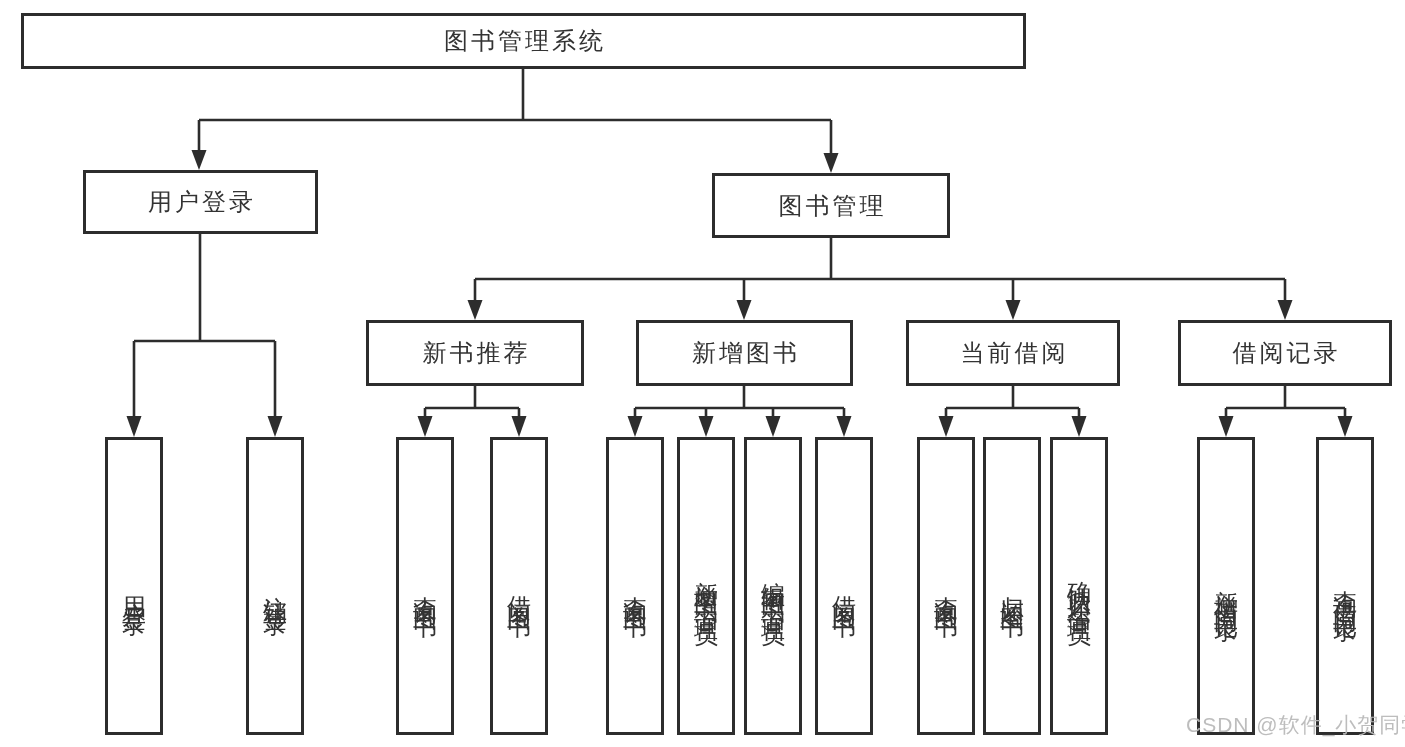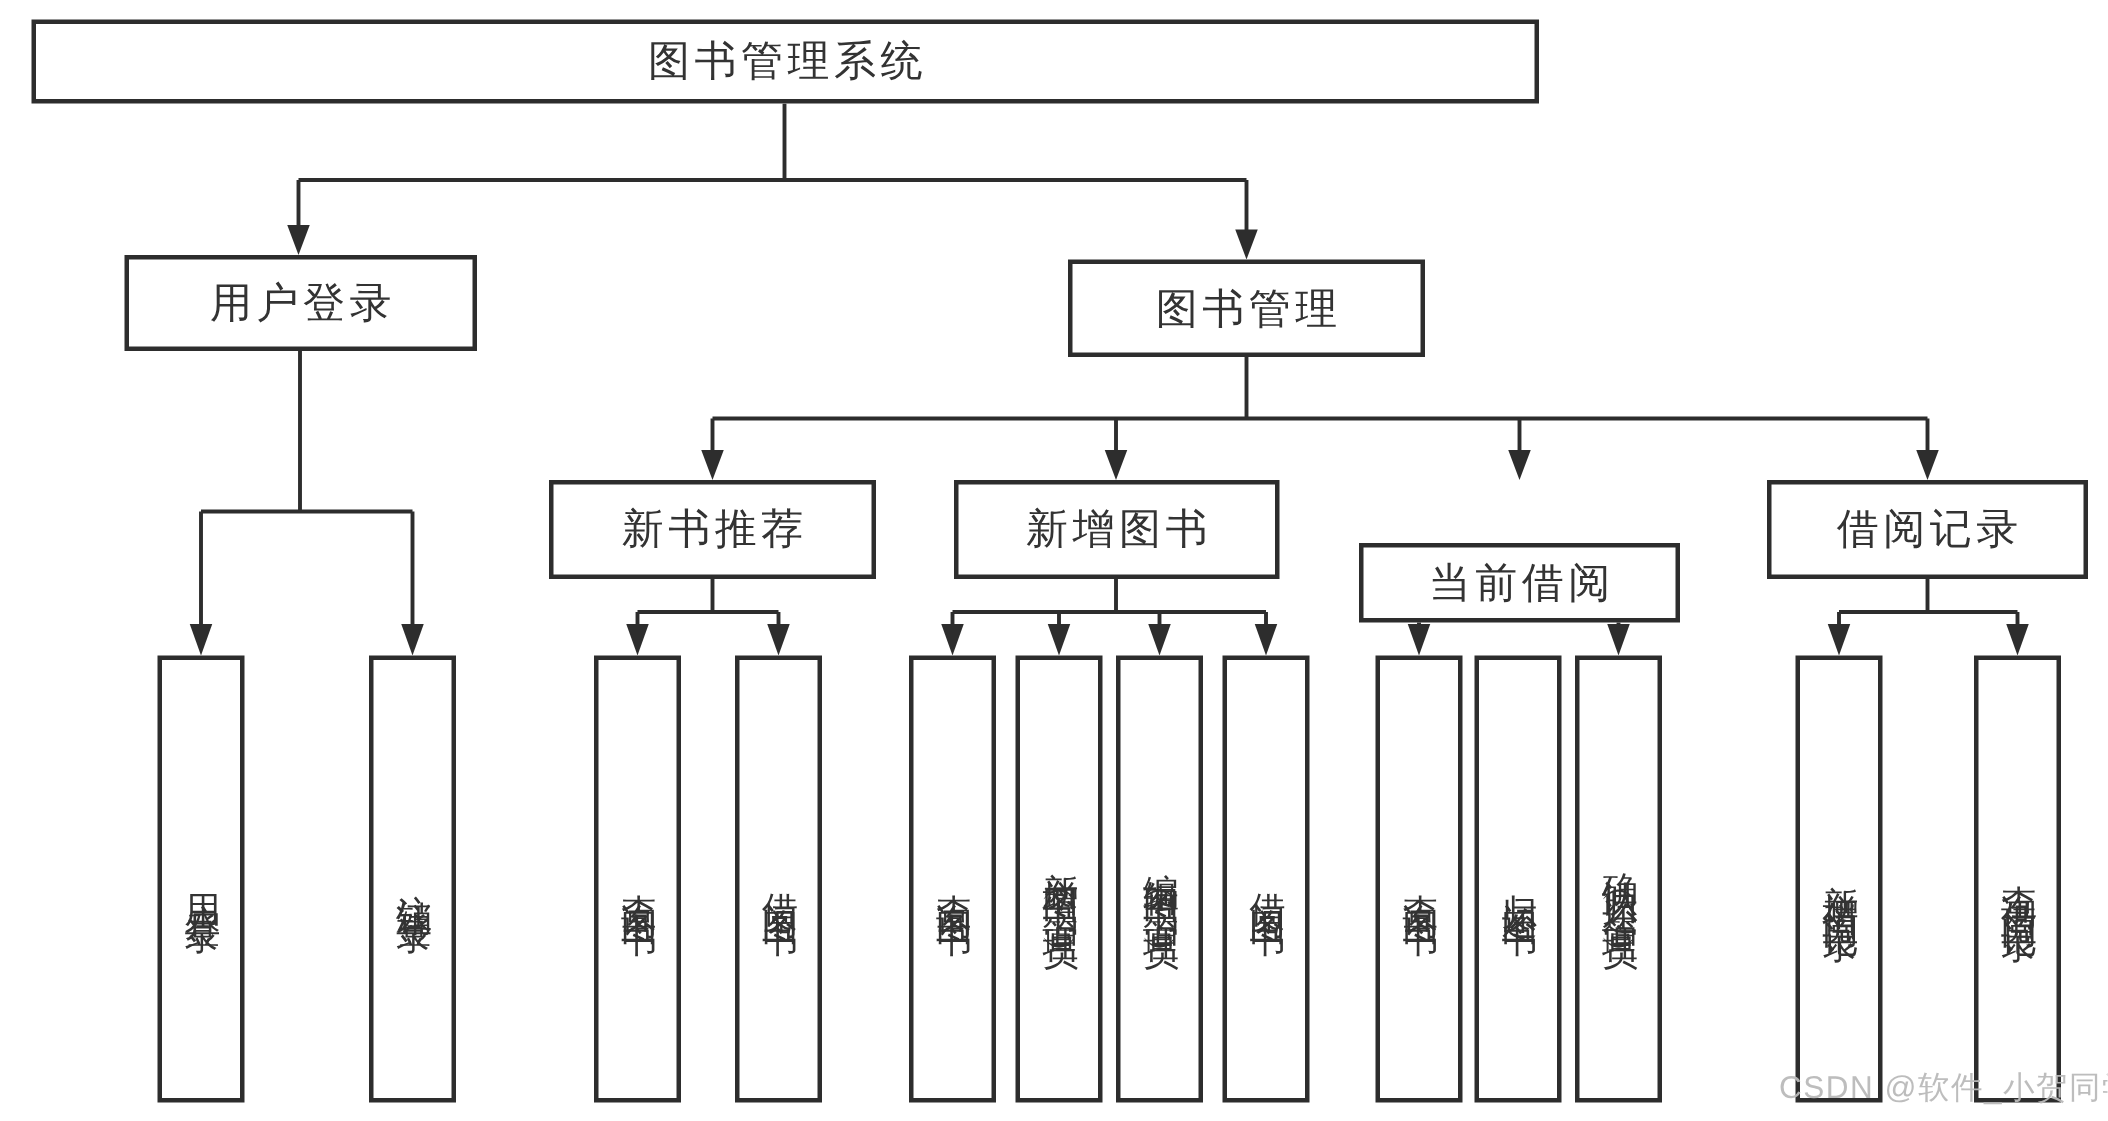--- a/index.html
+++ b/index.html
@@ -21,21 +21,21 @@
     width: 1405px; height: 747px;
   }
   .box {
     position: absolute;
     border: 3px solid #2d2d2d;
     background: #ffffff;
     display: flex;
     align-items: center;
     justify-content: center;
     color: #333333;
-    font-size: 28px;
+    font-size: 24px;
     letter-spacing: 3px;
     white-space: nowrap;
   }
   .box > span { transform: translateX(1.5px); }
   .vbox {
     position: absolute;
     border: 3px solid #2d2d2d;
     background: #ffffff;
     display: flex;
     align-items: center;
@@ -142,21 +142,21 @@
   <div class="box" style="left:712px; top:173px; width:238px; height:65px;">
     <span>图书管理</span>
   </div>
 
   <div class="box" style="left:366px; top:320px; width:218px; height:66px;">
     <span>新书推荐</span>
   </div>
   <div class="box" style="left:636px; top:320px; width:217px; height:66px;">
     <span>新增图书</span>
   </div>
-  <div class="box" style="left:906px; top:320px; width:214px; height:53px;margin-top:42px;">
+  <div class="box" style="left:906px; top:320px; width:214px; height:66px;">
     <span>当前借阅</span>
   </div>
   <div class="box" style="left:1178px; top:320px; width:214px; height:66px;">
     <span>借阅记录</span>
   </div>
 
   <div class="vbox" style="left:105px; top:437px; width:58px; height:298px;">
     <span>用户登录</span>
   </div>
   <div class="vbox" style="left:246px; top:437px; width:58px; height:298px;">

